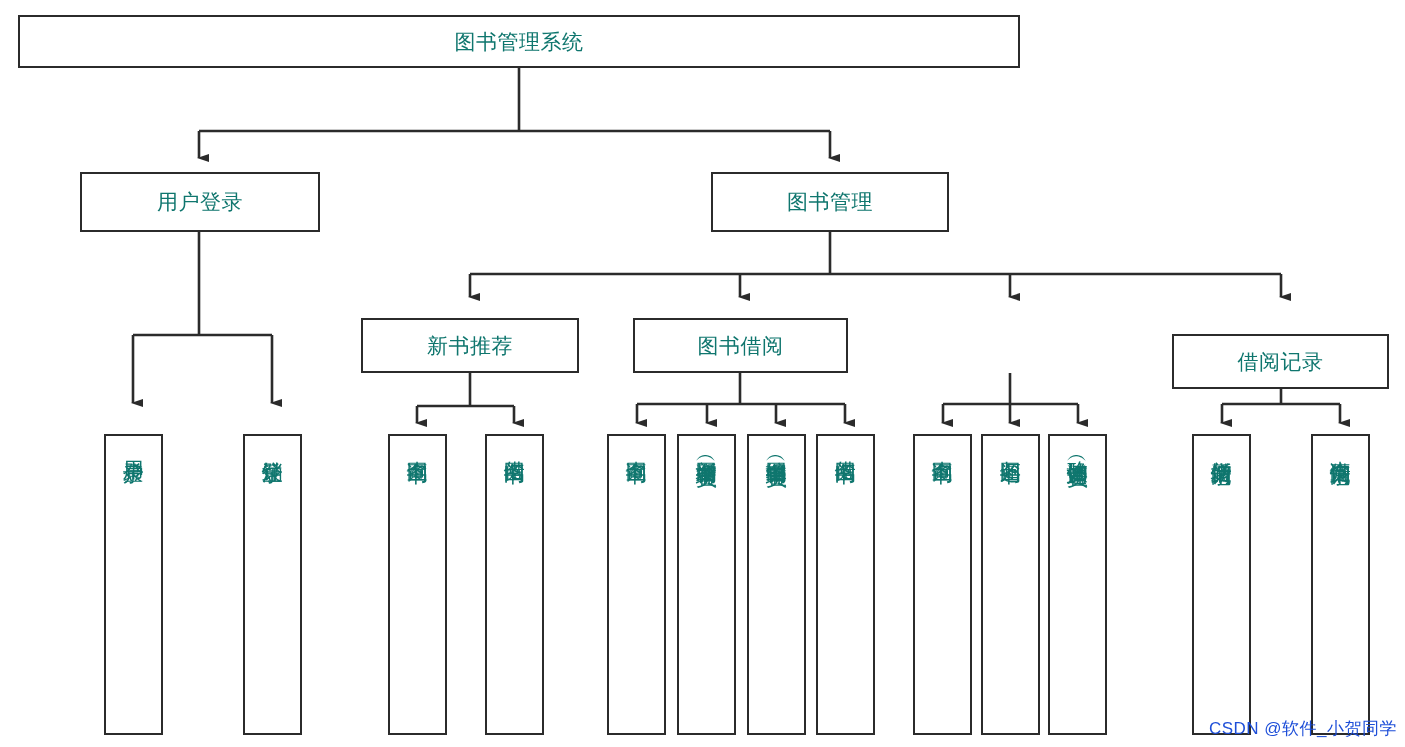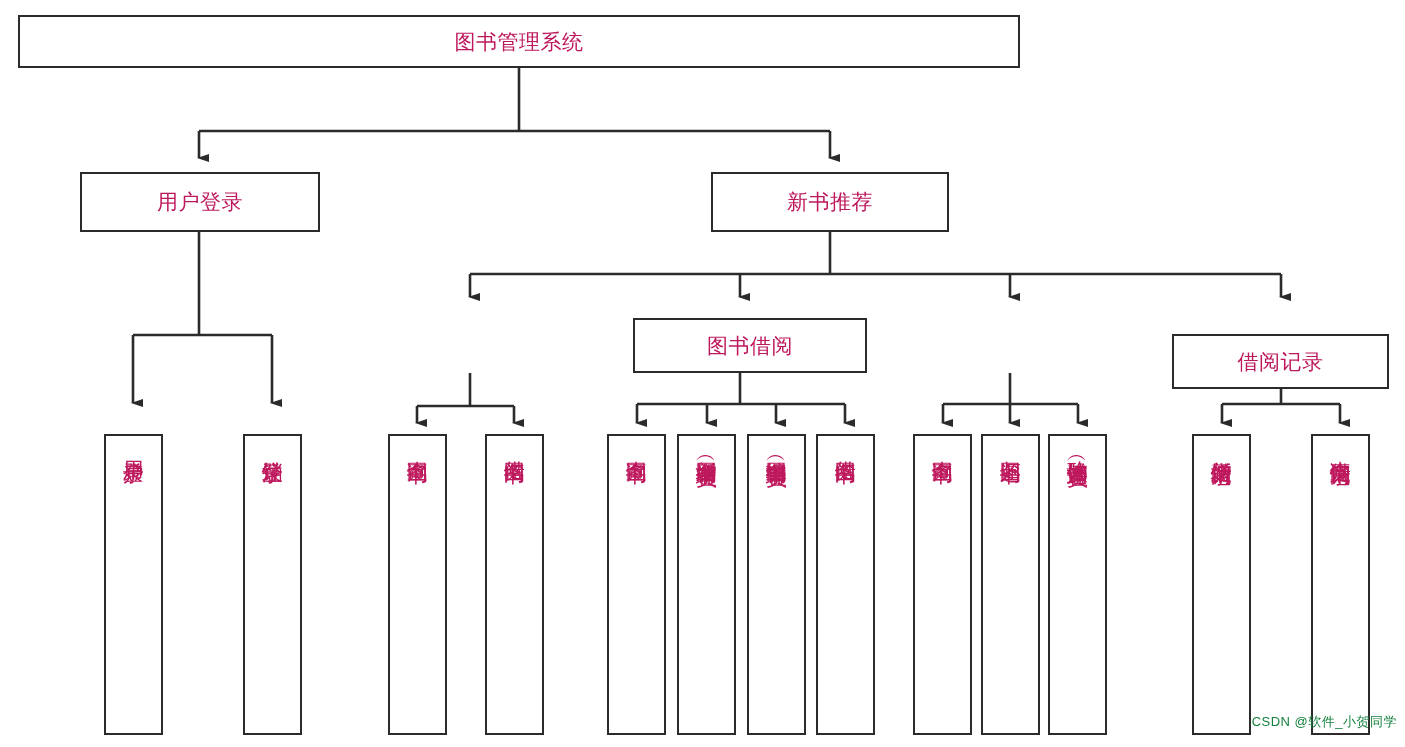--- a/index.html
+++ b/index.html
@@ -26,21 +26,21 @@
     pointer-events: none;
   }
   .node {
     position: absolute;
     box-sizing: border-box;
     background: #ffffff;
     border: 2px solid #2b2b2b;
     display: flex;
     align-items: center;
     justify-content: center;
-    color: #be185d;
+    color: #0f766e;
   }
   .node.horiz {
     font-size: 21px;
     letter-spacing: 0.5px;
     line-height: 1.2;
   }
   .node.vert {
     writing-mode: vertical-rl;
     text-orientation: upright;
     font-size: 21px;
@@ -52,23 +52,23 @@
   }
   .node.vert .vtext {
     writing-mode: vertical-rl;
     text-orientation: upright;
     display: block;
     white-space: nowrap;
   }
   .watermark {
     position: absolute;
     right: 8px;
-    bottom: 16px;
-    font-size: 13px;
-    color: #15803d;
+    bottom: 7px;
+    font-size: 17px;
+    color: #1d4ed8;
     letter-spacing: 0.5px;
     white-space: nowrap;
   }
 </style>
 </head>
 <body>
 
 <div id="canvas">
 
   <svg class="wires" viewBox="0 0 1405 747">
@@ -124,24 +124,27 @@
   </svg>
 
   <div class="node horiz" style="left:18px; top:15px; width:1002px; height:53px;">
     <span>图书管理系统</span>
   </div>
 
   <div class="node horiz" style="left:80px; top:172px; width:240px; height:60px;">
     <span>用户登录</span>
   </div>
   <div class="node horiz" style="left:711px; top:172px; width:238px; height:60px;">
+    <span>图书管理</span>
+  </div>
+
+  <div class="node horiz" style="left:361px; top:318px; width:218px; height:55px;">
     <span>新书推荐</span>
   </div>
-
-  <div class="node horiz" style="left:633px; top:318px; width:234px; height:55px;text-align:right;">
+  <div class="node horiz" style="left:633px; top:318px; width:215px; height:55px;text-align:right;">
     <span>图书借阅</span>
   </div>
   <div class="node horiz" style="left:1172px; top:334px; width:217px; height:55px;">
     <span>借阅记录</span>
   </div>
 
   <div class="node vert" style="left:104px; top:434px; width:59px; height:301px;">
     <span class="vtext">用户登录</span>
   </div>
   <div class="node vert" style="left:243px; top:434px; width:59px; height:301px;">

